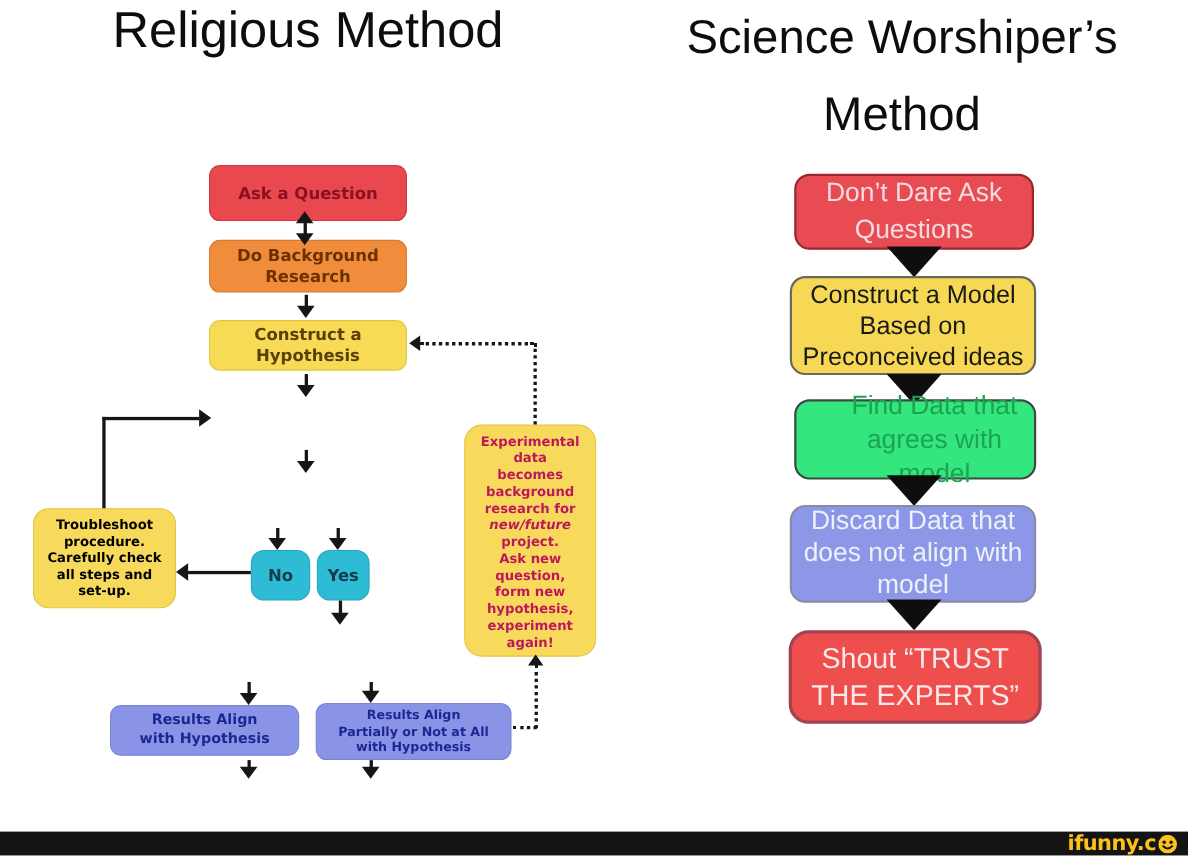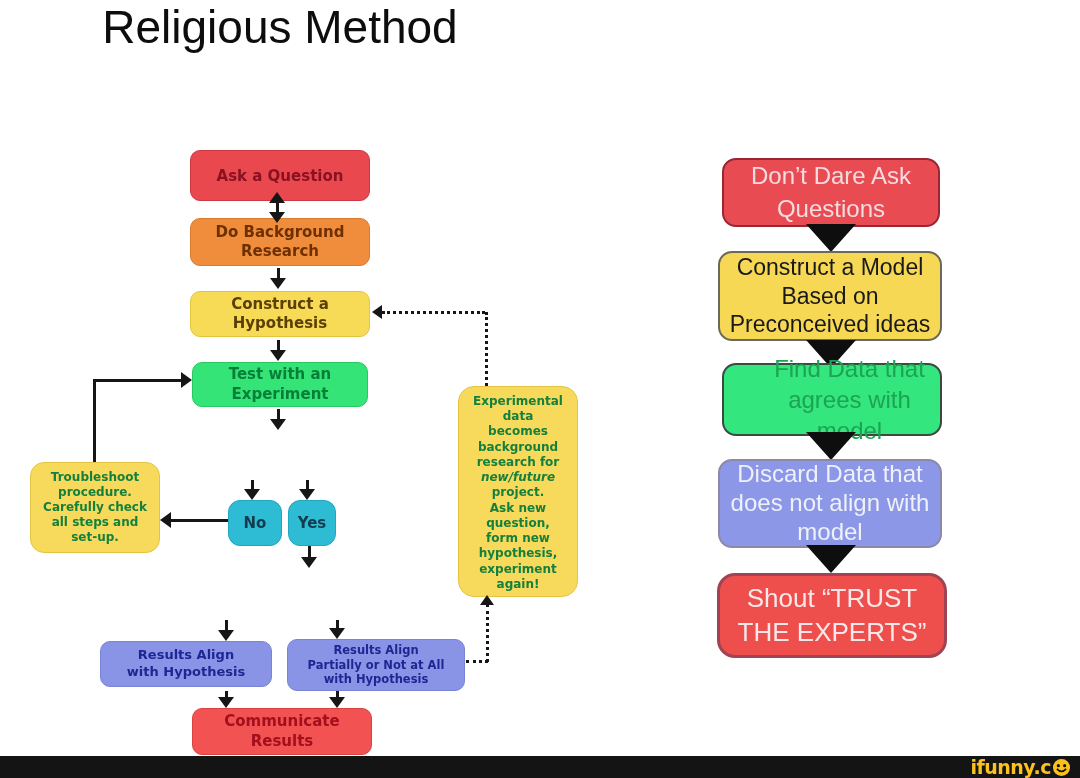--- a/index.html
+++ b/index.html
@@ -16,26 +16,26 @@
   .rbox{border-radius:14px;font-family:"Liberation Sans",sans-serif;}
 
   
   .b-ask{left:190px;top:150px;width:180px;height:51px;background:#e9484f;border:1px solid #d03842;color:#8a1220;font-size:15px;}
   .b-res{left:190px;top:218px;width:180px;height:48px;background:#ef8d3d;border:1px solid #da7a2c;color:#6f3000;font-size:15px;line-height:1.3;}
   .b-hyp{left:190px;top:291px;width:180px;height:46px;background:#f7da56;border:1px solid #e4c53e;color:#5a4004;font-size:15px;line-height:1.3;}
   .b-test{left:192px;top:362px;width:176px;height:45px;background:#35e476;border:1px solid #25c861;color:#077f38;font-size:15px;line-height:1.3;}
   .b-proc{left:190px;top:432px;width:180px;height:45px;background:#2ebcd4;border:1px solid #22a6bf;color:#123c4e;font-size:15px;}
   .b-no{left:228px;top:500px;width:54px;height:46px;background:#2ebcd4;border:1px solid #22a6bf;color:#123c4e;font-size:15px;border-radius:12px;}
   .b-yes{left:288px;top:500px;width:48px;height:46px;background:#2ebcd4;border:1px solid #22a6bf;color:#123c4e;font-size:15px;border-radius:12px;}
-  .b-trb{left:30px;top:462px;width:130px;height:91px;background:#f7d95c;border:1px solid #e4c543;color:#15803d;font-size:12px;line-height:1.25;border-radius:14px;}
+  .b-trb{left:30px;top:462px;width:130px;height:91px;background:#f7d95c;border:1px solid #e4c543;color:#000000;font-size:12px;line-height:1.25;border-radius:14px;}
   .b-anl{left:190px;top:569px;width:180px;height:48px;background:#2f9fd4;border:1px solid #2489bd;color:#123a80;font-size:15px;line-height:1.3;}
   .b-ra1{left:100px;top:641px;width:172px;height:46px;background:#8a94e6;border:1px solid #7a84d6;color:#1d2794;font-size:13px;line-height:1.3;}
   .b-ra2{left:287px;top:639px;width:178px;height:52px;background:#8a94e6;border:1px solid #7a84d6;color:#1d2794;font-size:11.5px;line-height:1.25;}
   .b-com{left:192px;top:708px;width:180px;height:47px;background:#f25352;border:1px solid #d84341;color:#a30f1d;font-size:15px;line-height:1.3;}
-  .b-loop{left:422px;top:386px;width:120px;height:211px;background:#f7d95c;border:1px solid #e4c543;color:#15803d;font-size:12px;line-height:1.27;border-radius:16px;align-items:flex-start;padding-top:7px;margin-left:36px;}
+  .b-loop{left:422px;top:386px;width:120px;height:211px;background:#f7d95c;border:1px solid #e4c543;color:#be185d;font-size:12px;line-height:1.27;border-radius:16px;align-items:flex-start;padding-top:7px;}
 
   
   .r1{left:722px;top:158px;width:218px;height:69px;background:#e94b52;border:2px solid #9b2533;color:#f3dce0;font-size:24px;line-height:1.35;}
   .r2{left:718px;top:251px;width:224px;height:90px;background:#f6d854;border:2px solid #6a6a5a;color:#191919;font-size:23px;line-height:1.24;}
   .r3{left:722px;top:363px;width:220px;height:73px;background:#33e67e;border:2px solid #3a4a42;color:#1da351;font-size:24px;line-height:1.3;padding-left:35px;}
   .r4{left:718px;top:459px;width:224px;height:89px;background:#8d97e8;border:2px solid #8a8aa8;color:#eef0fa;font-size:24px;line-height:1.2;}
   .r5{left:717px;top:573px;width:230px;height:85px;background:#ee4f4c;border:3px solid #a04352;color:#f8e8e9;font-size:26px;line-height:1.3;border-radius:18px;}
 
   
   .line{position:absolute;background:#161616;}
@@ -56,42 +56,40 @@
   .logo{display:flex;align-items:center;gap:1px;color:#fcc21b;font-family:"DejaVu Sans",sans-serif;
       font-weight:bold;font-size:19px;letter-spacing:-0.5px;line-height:1;}
   .logo svg{display:block;margin-left:1px;}
 </style>
 </head>
 <body>
 
 <div class="canvas">
 
   <div class="title title-left">Religious Method</div>
+  <div class="title title-right">Science Worshiper’s
+Method</div>
 
   <div class="lbox b-ask">Ask a Question</div>
   <div class="lbox b-hyp">Construct a
 Hypothesis</div>
   <div class="lbox b-res">Do Background
 Research</div>
-  <div class="lbox b-test">Test with an
-Experiment</div>
   <div class="lbox b-no">No</div>
   <div class="lbox b-yes">Yes</div>
   <div class="lbox b-trb">Troubleshoot
 procedure.
 Carefully check
 all steps and
 set-up.</div>
   <div class="lbox b-ra1">Results Align
 with Hypothesis</div>
   <div class="lbox b-ra2">Results Align
 Partially or Not at All
 with Hypothesis</div>
-  <div class="lbox b-com">Communicate
-Results</div>
   <div class="lbox b-loop"><span><span>Experimental
 data
 becomes
 background
 research for
 </span><i>new/future</i><span>
 project.
 Ask new
 question,
 form new

